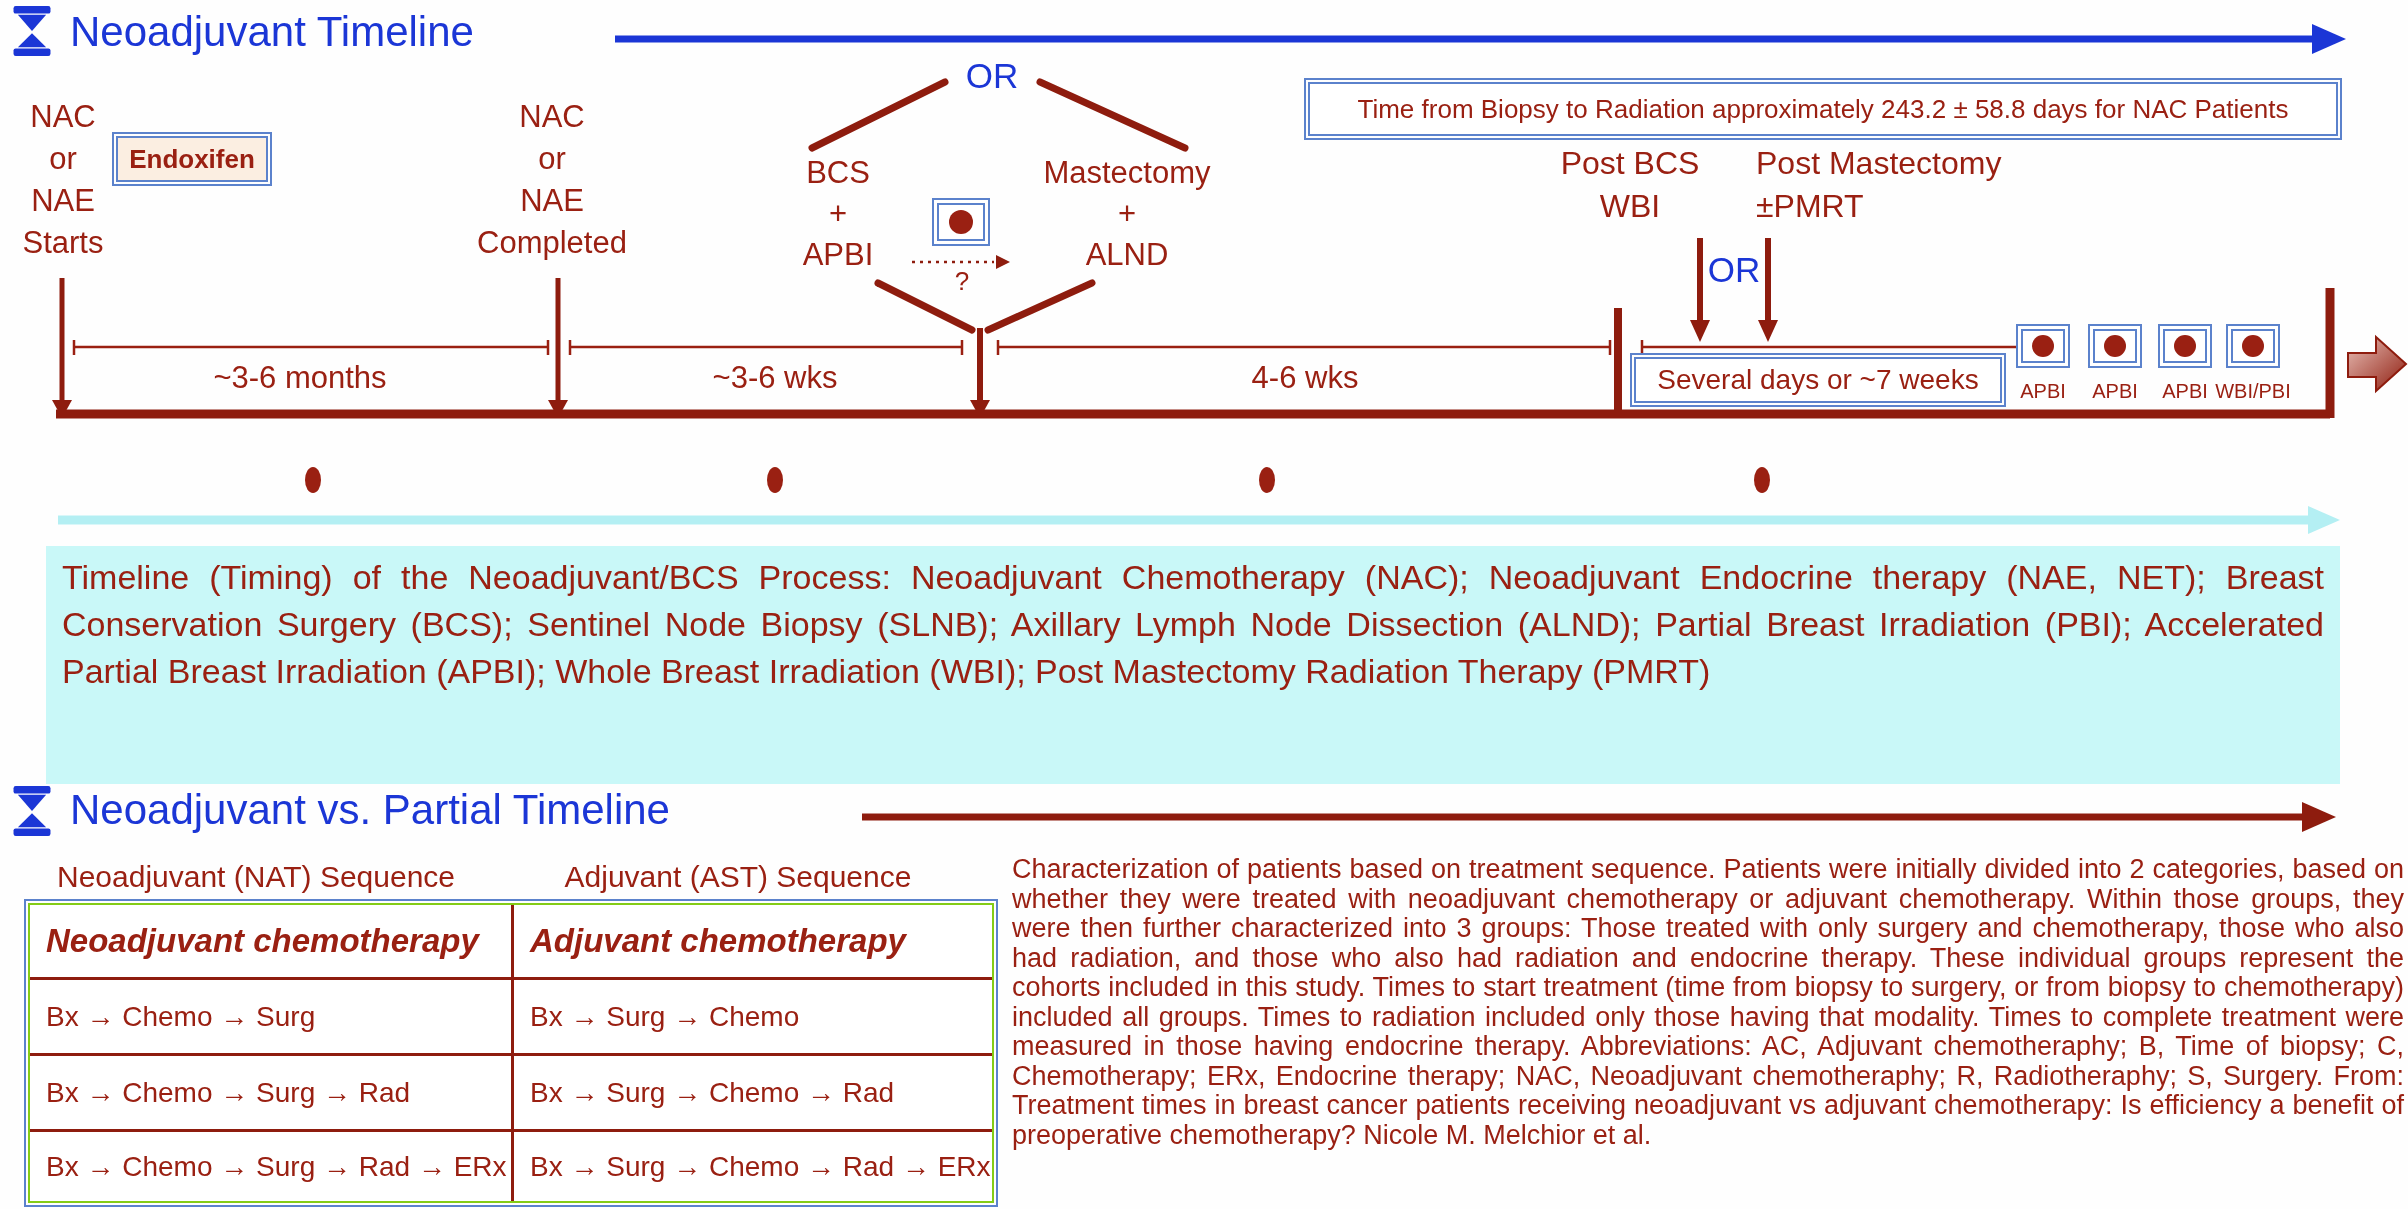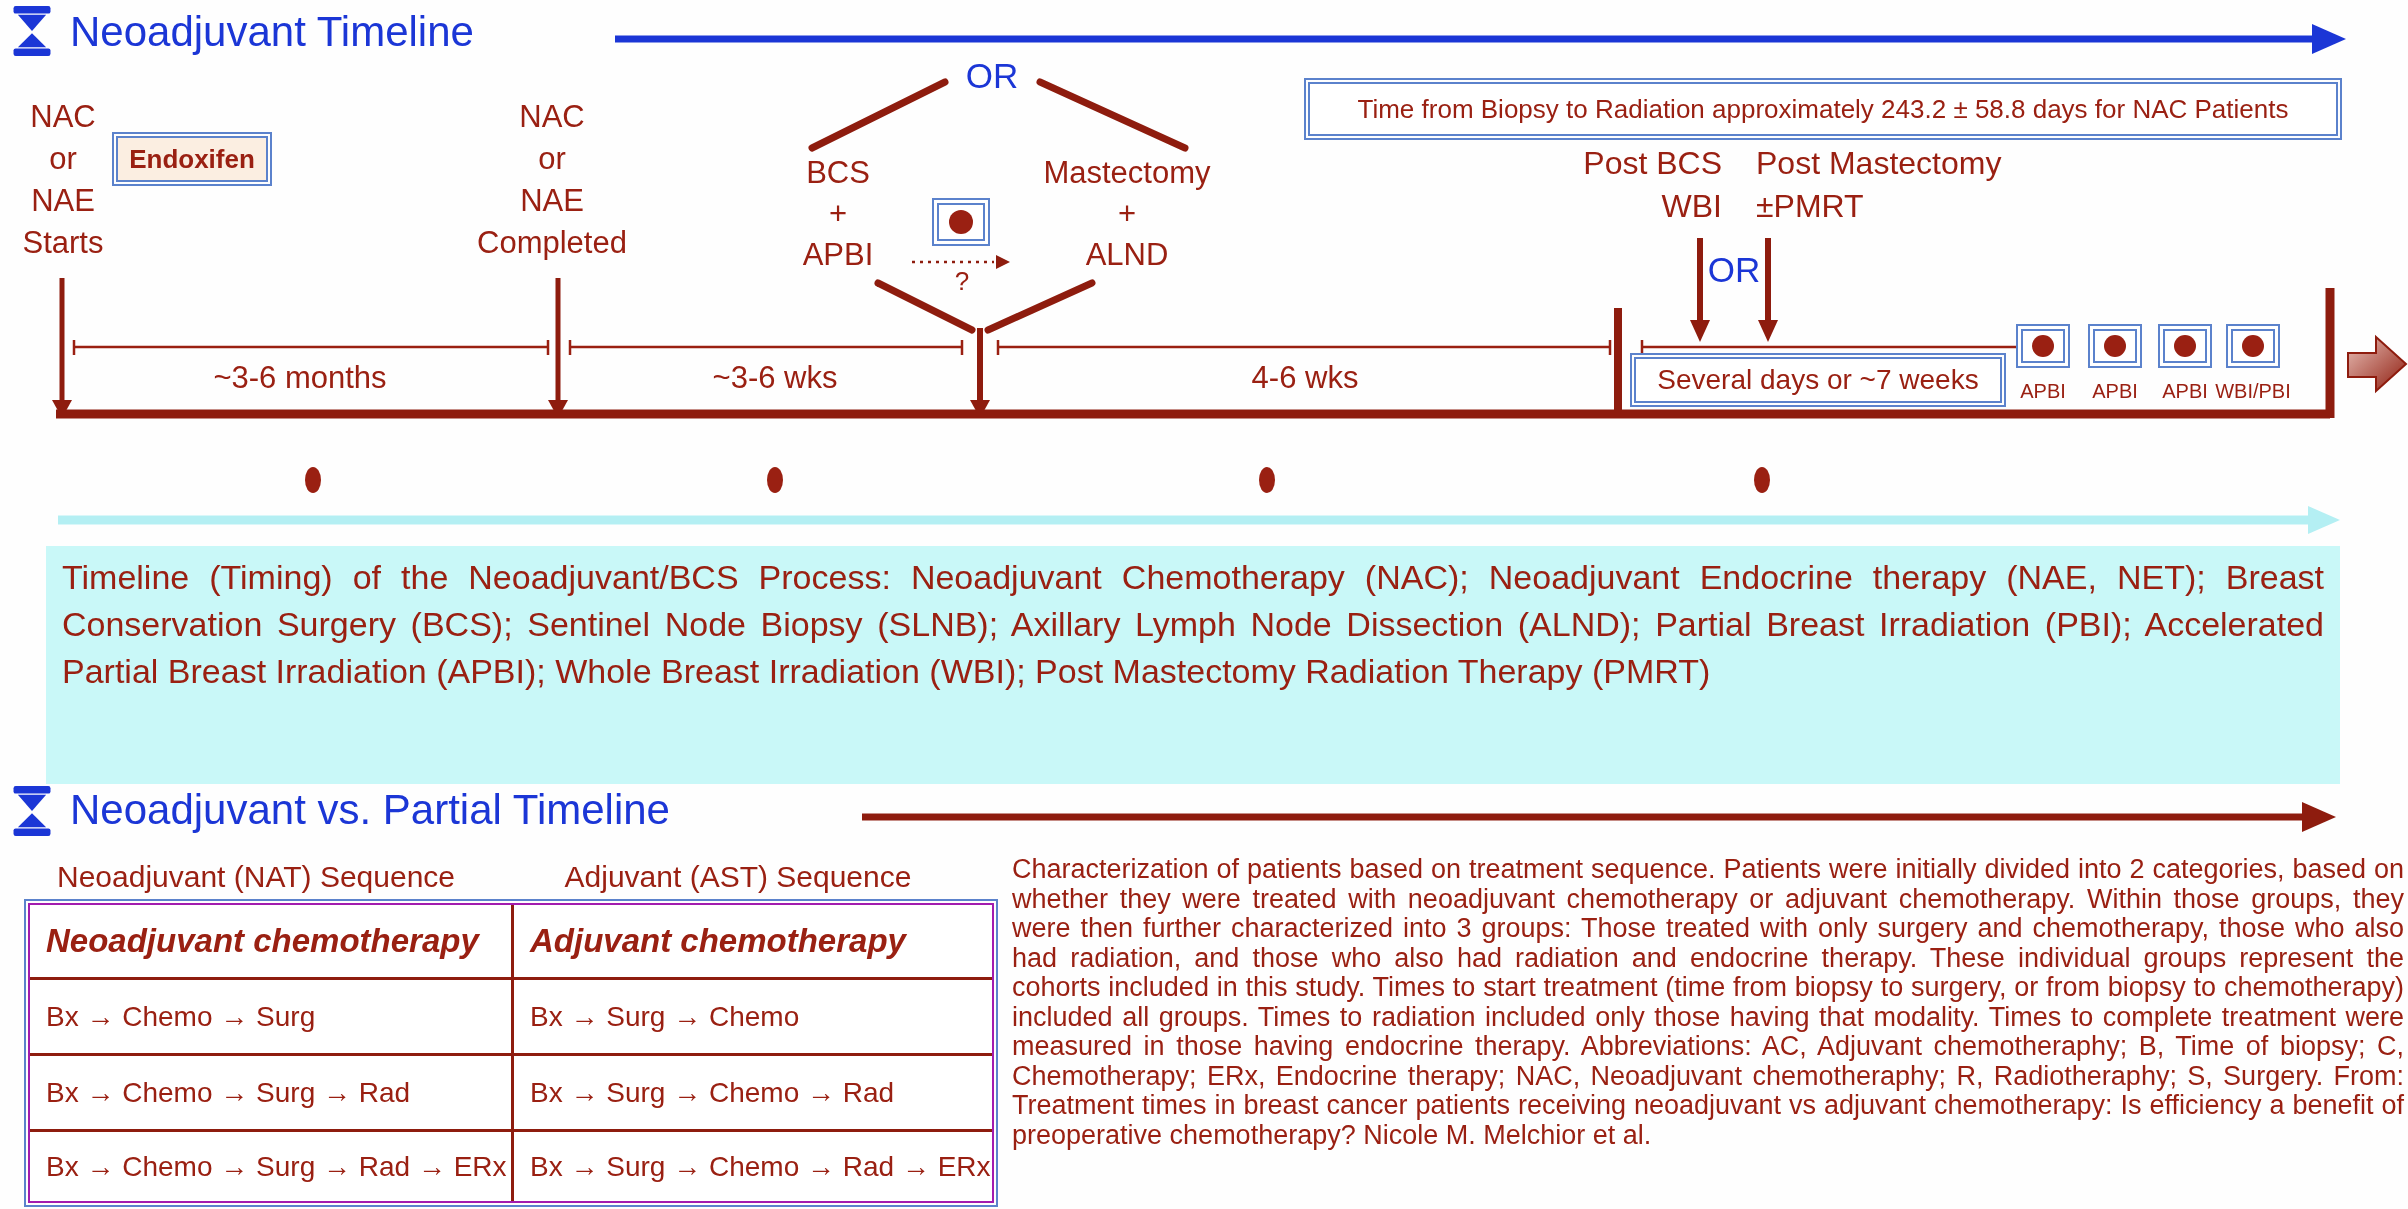--- a/index.html
+++ b/index.html
@@ -20,21 +20,21 @@
   .apbi-group{position:absolute;width:78px;text-align:center;z-index:4;}
   .apbi-group .marker{position:relative;margin:0 auto;width:54px;height:44px;}
   .apbi-group .tag{margin-top:12px;font-size:20px;color:#9a2012;}
   .caption{position:absolute;left:46px;top:546px;width:2294px;height:238px;background:#c9f8f8;
            color:#9a2012;font-size:34px;line-height:47px;padding:8px 16px;text-align:justify;
            box-sizing:border-box;z-index:3;}
   .desc{position:absolute;left:1012px;top:855px;width:1392px;font-size:27px;line-height:29.5px;
         text-align:justify;color:#9a2012;z-index:3;}
   .ntable{position:absolute;left:28px;top:903px;width:966px;height:300px;display:grid;
           grid-template-columns:484px 1fr;grid-template-rows:72px 76px 76px 1fr;
-          background:#fff;border:2px solid #a21caf;outline:2px solid #5b82cc;outline-offset:2px;
+          background:#fff;border:2px solid #84cc16;outline:2px solid #5b82cc;outline-offset:2px;
           z-index:3;box-sizing:border-box;}
   .tc{display:flex;align-items:center;padding-left:16px;color:#9a2012;font-size:28px;}
   .tc.head{font-size:33px;font-weight:bold;font-style:italic;}
   .tc.c1{border-right:3px solid #8e1c0e;}
   .tc.nt{border-top:3px solid #8e1c0e;}
   svg{display:block;}
 </style>
 </head>
 <body>
 
@@ -135,21 +135,21 @@
     <div class="inner">
         <div class="dot" style="width:24px;height:24px;"></div>
       </div>
   </div>
   <div class="lbl" style="left:922px;top:266px;width:80px;font-size:26px;">?</div>
 
   <div class="dbox" style="left:1308px;top:82px;width:1030px;height:54px;">
     <span style="font-size:26px;">Time from Biopsy to Radiation approximately 243.2 ± 58.8 days for NAC Patients</span>
   </div>
 
-  <div class="lbl" style="left:1538px;top:142px;width:184px;font-size:32px;line-height:43px;text-align:right;">Post BCS
+  <div class="lbl" style="left:1538px;top:142px;width:184px;font-size:32px;line-height:43px;">Post BCS
 WBI</div>
   <div class="lbl" style="left:1756px;top:142px;width:300px;font-size:32px;line-height:43px;text-align:left;">Post Mastectomy
 ±PMRT</div>
   <div class="lbl blue" style="left:1704px;top:250px;width:60px;font-size:35px;color:#1b36d6;">OR</div>
 
   <div class="lbl" style="left:140px;top:360px;width:320px;font-size:31px;">~3-6 months</div>
   <div class="lbl" style="left:650px;top:360px;width:250px;font-size:31px;">~3-6 wks</div>
   <div class="lbl" style="left:1180px;top:360px;width:250px;font-size:31px;">4-6 wks</div>
   <div class="dbox" style="left:1634px;top:357px;width:368px;height:46px;">
     <span style="font-size:28px;">Several days or ~7 weeks</span>

